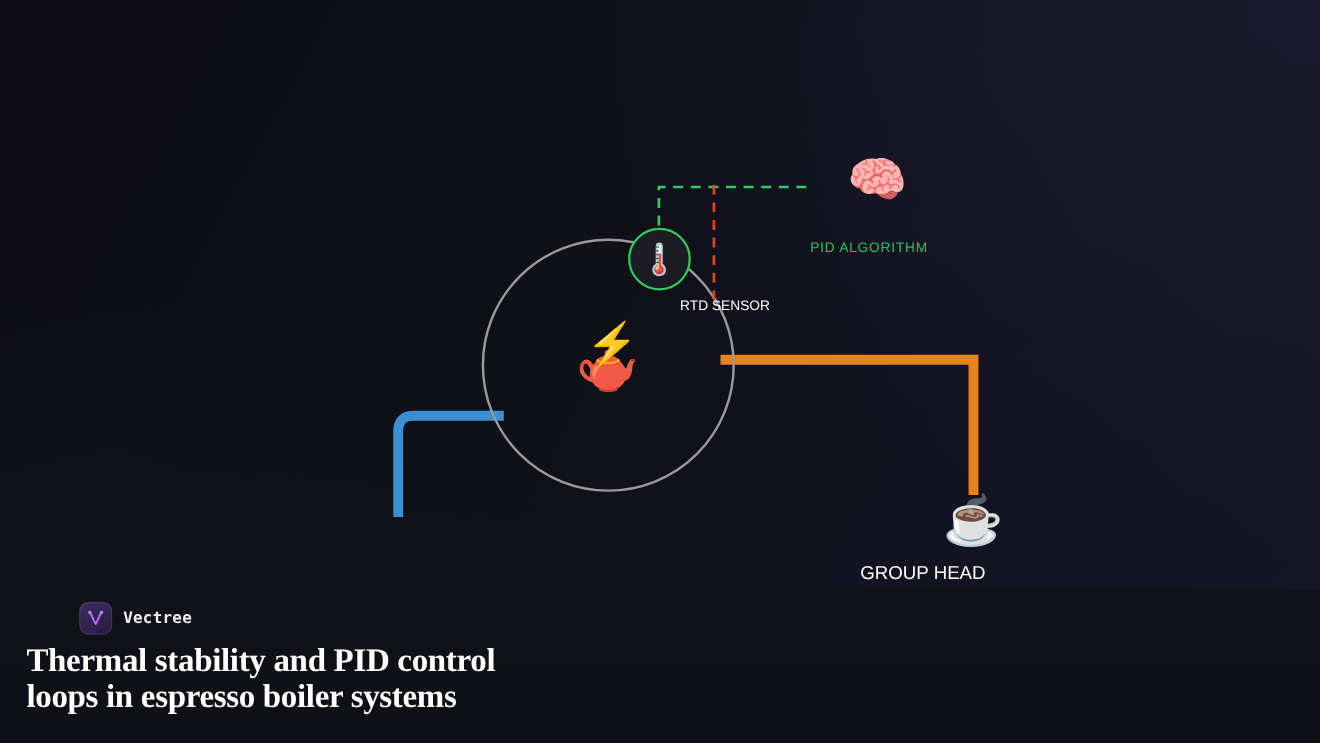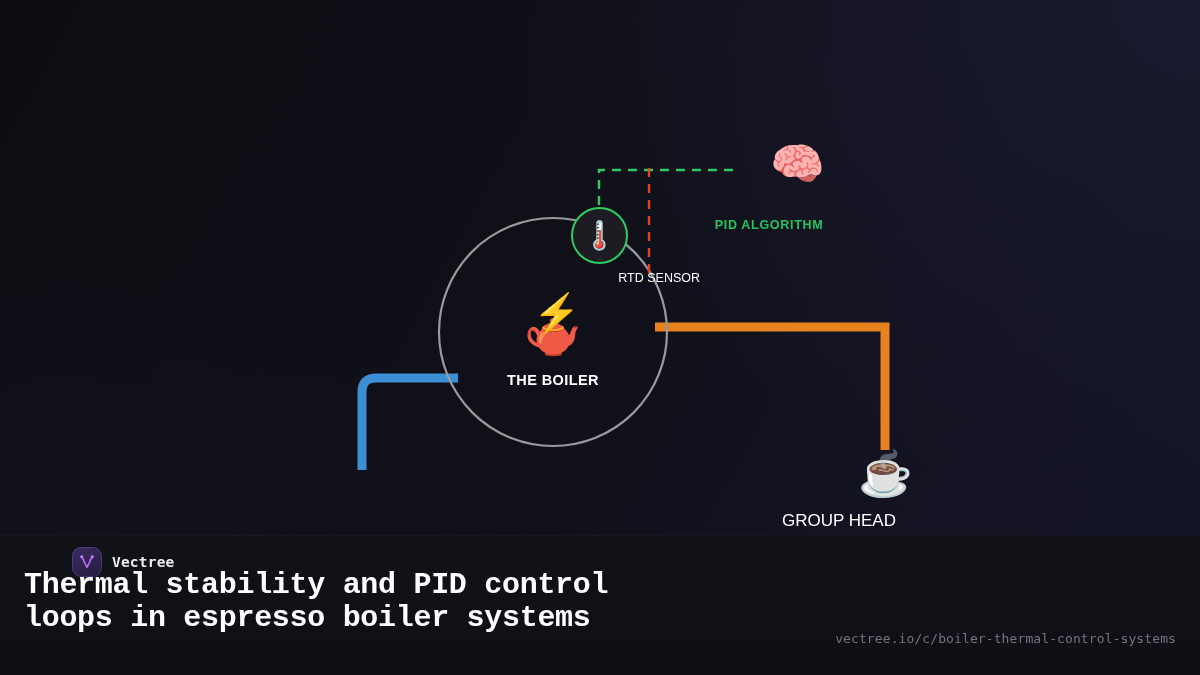--- a/index.html
+++ b/index.html
@@ -52,23 +52,23 @@
   }
   #rtd-ring .glyph { font-size:28px; }
   #rtd-cap {
     position:absolute; left:500px; top:271px; width:200px;
     text-align:right; color:#ffffff; font-size:12.5px;
   }
 
   
   #pid-brain { position:absolute; left:770px; top:142px; font-size:44px; line-height:1; }
   #pid-cap {
-    position:absolute; left:669px; top:218px; width:200px;
+    position:absolute; left:690px; top:218px; width:200px;
     text-align:center; color:#22c55e; font-size:12.5px;
-    font-weight:bold; letter-spacing:.7px;
+    font-weight:normal; letter-spacing:.7px;
   }
 
   
   #gh-cup { position:absolute; left:858px; top:452px; font-size:44px; line-height:1; }
   #gh-cap {
     position:absolute; left:782px; top:511px; width:200px;
     text-align:left; color:#ffffff; font-size:17px;
   }
 
   
@@ -83,23 +83,23 @@
     background:linear-gradient(150deg,#3b2d63 0%, #241c3e 100%);
     display:flex; align-items:center; justify-content:center;
     box-shadow: inset 0 0 0 1px rgba(170,120,255,.22);
   }
   #brand-name {
     color:#ededf2; font-size:14.5px; font-weight:bold;
     font-family:"DejaVu Sans Mono","Liberation Mono",monospace;
     letter-spacing:.2px;
   }
   #headline {
-    position:absolute; left:24px; top:33px; width:810px;
+    position:absolute; left:24px; top:48px; width:810px;
     color:#ffffff; font-weight:bold;
-    font-family:Liberation Mono, monospace;
+    font-family:Liberation Serif, serif;
     font-size:30px; line-height:33px; letter-spacing:-.3px;
     white-space:pre-line;
   }
   #site-url {
     position:absolute; right:24px; top:95px;
     color:#74747f; font-size:13px;
     font-family:"DejaVu Sans Mono","Liberation Mono",monospace;
     letter-spacing:.1px;
   }
 </style>
@@ -123,21 +123,20 @@
       <path d="M649 168 L649 281" fill="none" stroke="#e8401f" stroke-width="2.4" stroke-dasharray="9 7"></path>
     </svg>
 
     <div class="node" id="boiler-node">
       <span class="glyph" style="font-size:46px;position:relative;display:inline-block;">
         <span style="position:relative;display:inline-block;">🫖</span>
         <span style="position:absolute;left:50%;top:-16px;transform:translateX(-42%);font-size:38px;">⚡</span>
       </span>
     </div>
 
-    <div id="boiler-title">THE BOILER</div>
 
     <div id="rtd-ring">
       <span class="glyph">🌡️</span>
     </div>
     <div id="rtd-cap">RTD SENSOR</div>
 
     <div id="pid-brain">🧠</div>
     <div id="pid-cap">PID ALGORITHM</div>
 
     <div id="gh-cup">☕</div>
@@ -155,17 +154,16 @@
           <circle cx="19" cy="5" r="2.1" fill="#d08cff"></circle>
           <path d="M5 5 L8 9 M19 5 L16 9" stroke="#b760f5" stroke-width="1.5" stroke-linecap="round"></path>
         </svg>
       </span>
       <span id="brand-name">Vectree</span>
     </div>
 
     <div id="headline">Thermal stability and PID control
 loops in espresso boiler systems</div>
 
-    <div id="site-url">vectree.io/c/boiler-thermal-control-systems</div>
 
   </div>
 
 </div>
 
 </body></html>

